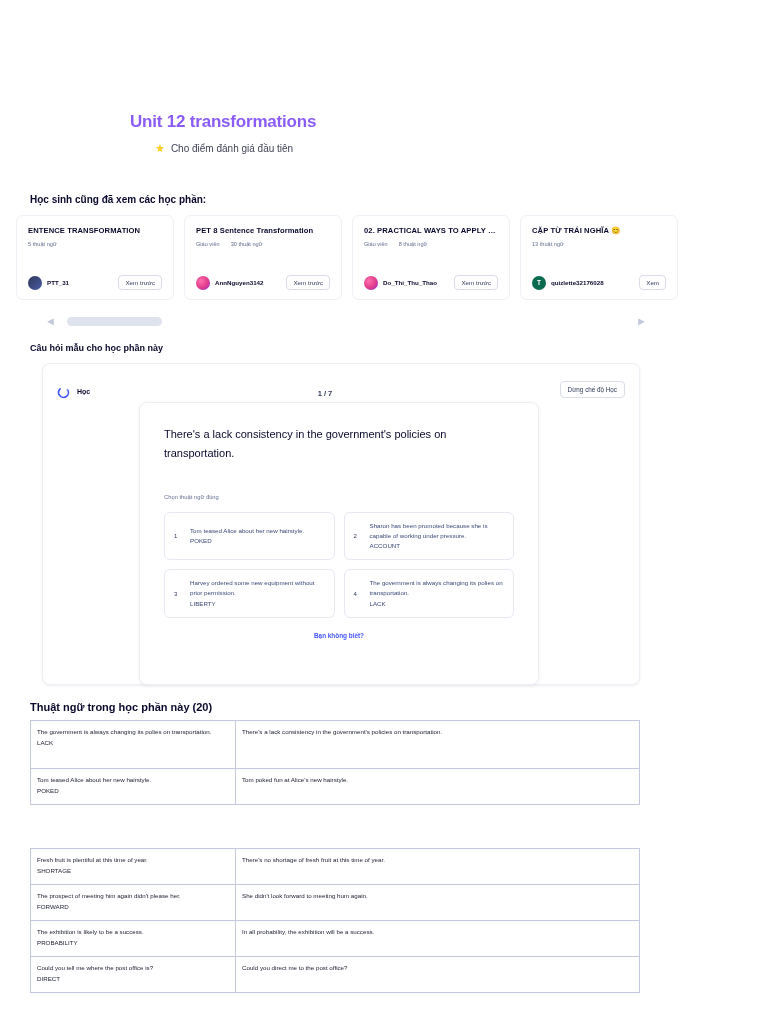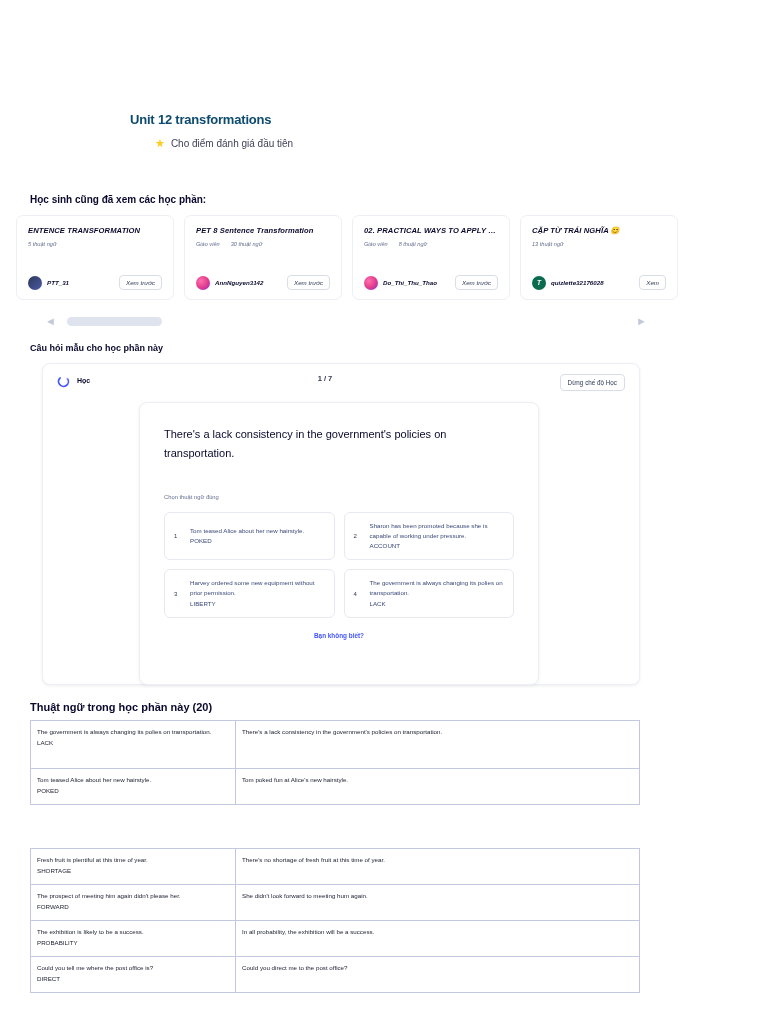--- a/index.html
+++ b/index.html
@@ -8,21 +8,21 @@
     background: #ffffff;
     font-family: "Liberation Sans", sans-serif;
     color: #2e3856;
     overflow: hidden;
   }
   .page { position: relative; width: 768px; height: 1024px; }
 
   
   .title-block { position: absolute; left: 130px; top: 112px; }
   .set-title {
-    font-size: 13px; font-weight: bold; color: #0c4a6e;
+    font-size: 17px; font-weight: bold; color: #8b5cf6;
     letter-spacing: -0.2px;
   }
   .rating-row {
     display: flex; align-items: center; gap: 6px;
     margin-top: 11px; margin-left: 25px;
   }
   .star-icon { font-size: 11px; color: #ffcd1f; line-height: 1; }
   .rating-text { font-size: 10px; color: #3f4257; }
 
   
@@ -34,21 +34,20 @@
     position: absolute; left: 30px; top: 215px;
     width: 738px; height: 85px;
     display: flex; gap: 10px;
   }
   .set-card {
     width: 158px; flex: 0 0 158px; height: 85px;
     background: #fff; border: 1px solid #edeff4; border-radius: 7px;
     padding: 10px 11px 9px 11px;
     display: flex; flex-direction: column; justify-content: space-between;
     overflow: hidden;
-    font-style: italic;
   }
   .set-card.clipped-left { margin-left: -14px; }
   .card-title {
     font-size: 7.6px; font-weight: bold; color: #0a092d;
     white-space: nowrap; overflow: hidden; text-overflow: ellipsis;
     letter-spacing: 0.1px;
   }
   .card-meta { display: flex; gap: 11px; margin-top: 6px; }
   .card-meta span { font-size: 5.6px; color: #646f90; }
   .card-bottom { display: flex; align-items: center; justify-content: space-between; }
@@ -85,21 +84,21 @@
     position: absolute; left: 30px; top: 343px;
     font-size: 9px; font-weight: bold; color: #0a092d;
   }
   .study-panel {
     position: absolute; left: 42px; top: 363px;
     width: 598px; height: 322px;
     background: #fff; border: 1px solid #edeff4; border-radius: 8px;
     box-shadow: 0 1px 3px rgba(20,25,60,0.07);
   }
   .study-header {
-    display: flex; align-items: flex-start; justify-content: space-between;
+    display: flex; align-items: flex-end; justify-content: space-between;
     padding: 10px 14px 0 14px; height: 34px;
   }
   .mode-label { display: flex; align-items: center; gap: 7px; }
   .spinner-icon { width: 13px; height: 13px; }
   .mode-text { font-size: 7px; font-weight: bold; color: #0a092d; }
   .progress-count { font-size: 7.5px; font-weight: bold; color: #2e3856; }
   .stop-btn {
     font-size: 6.3px; color: #2e3856; background: #fff;
     border: 1px solid #d9dde8; border-radius: 4px; padding: 4px 7px;
     white-space: nowrap;

